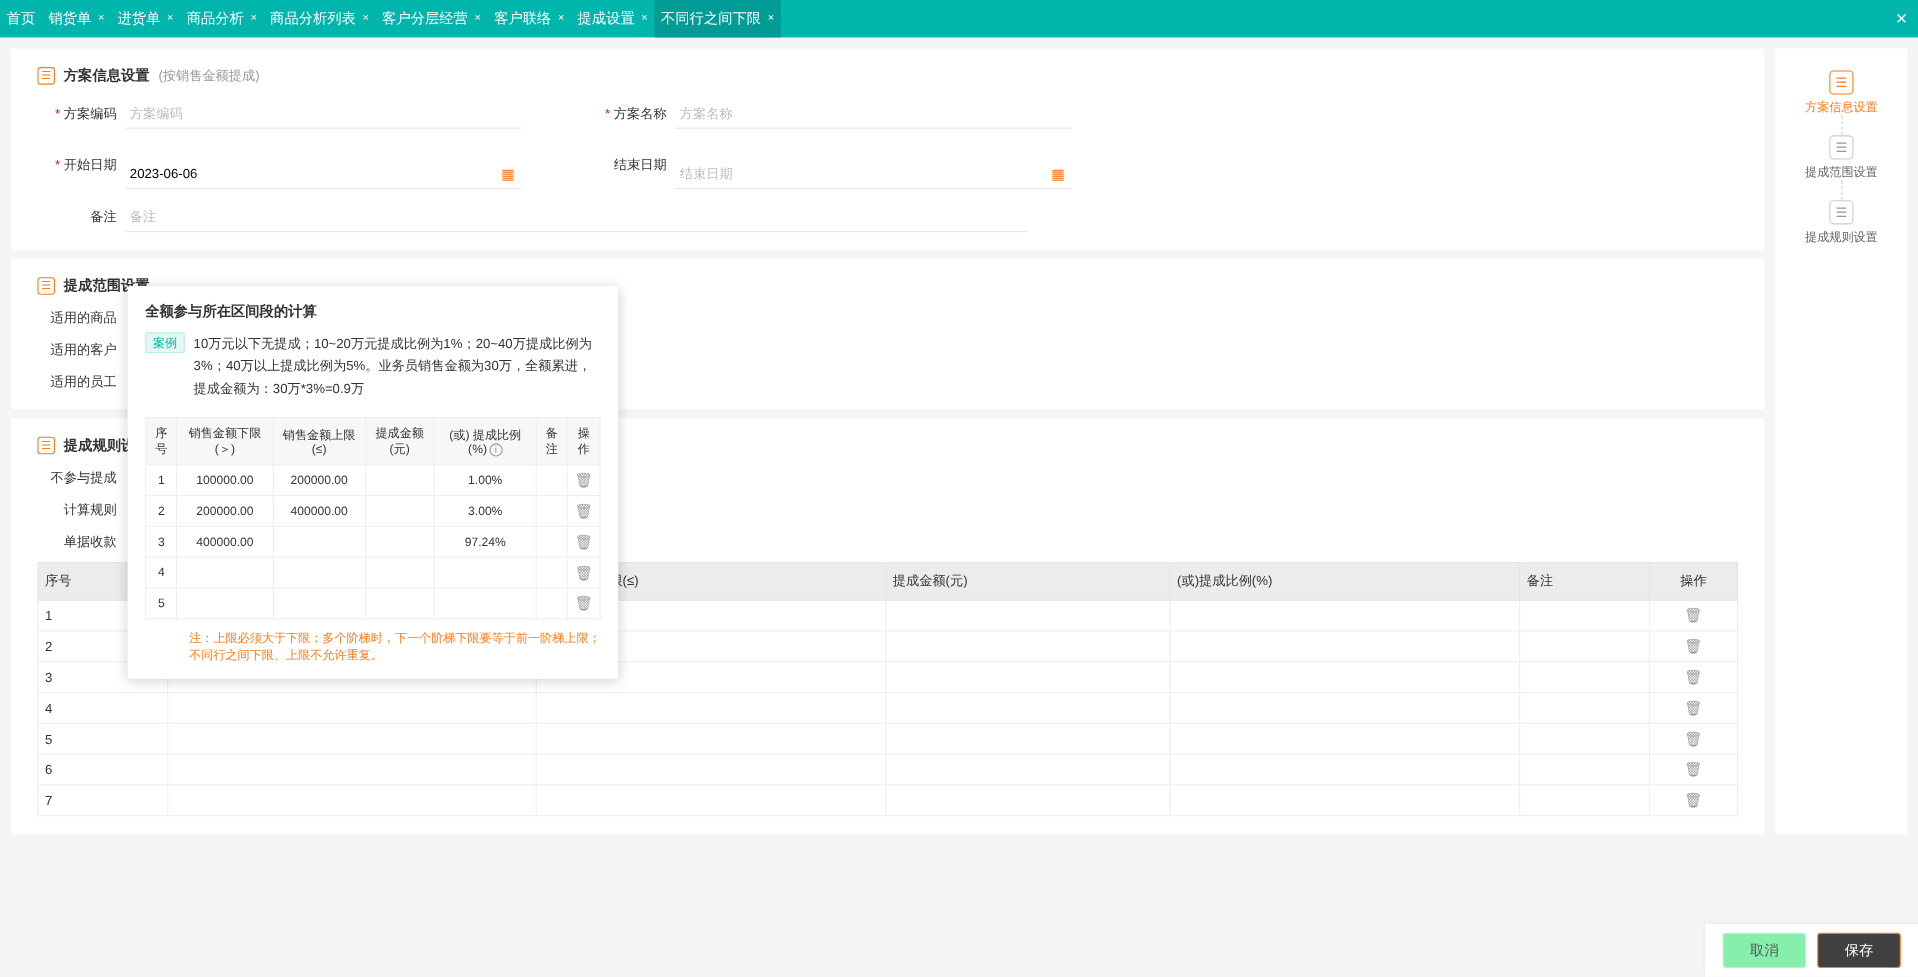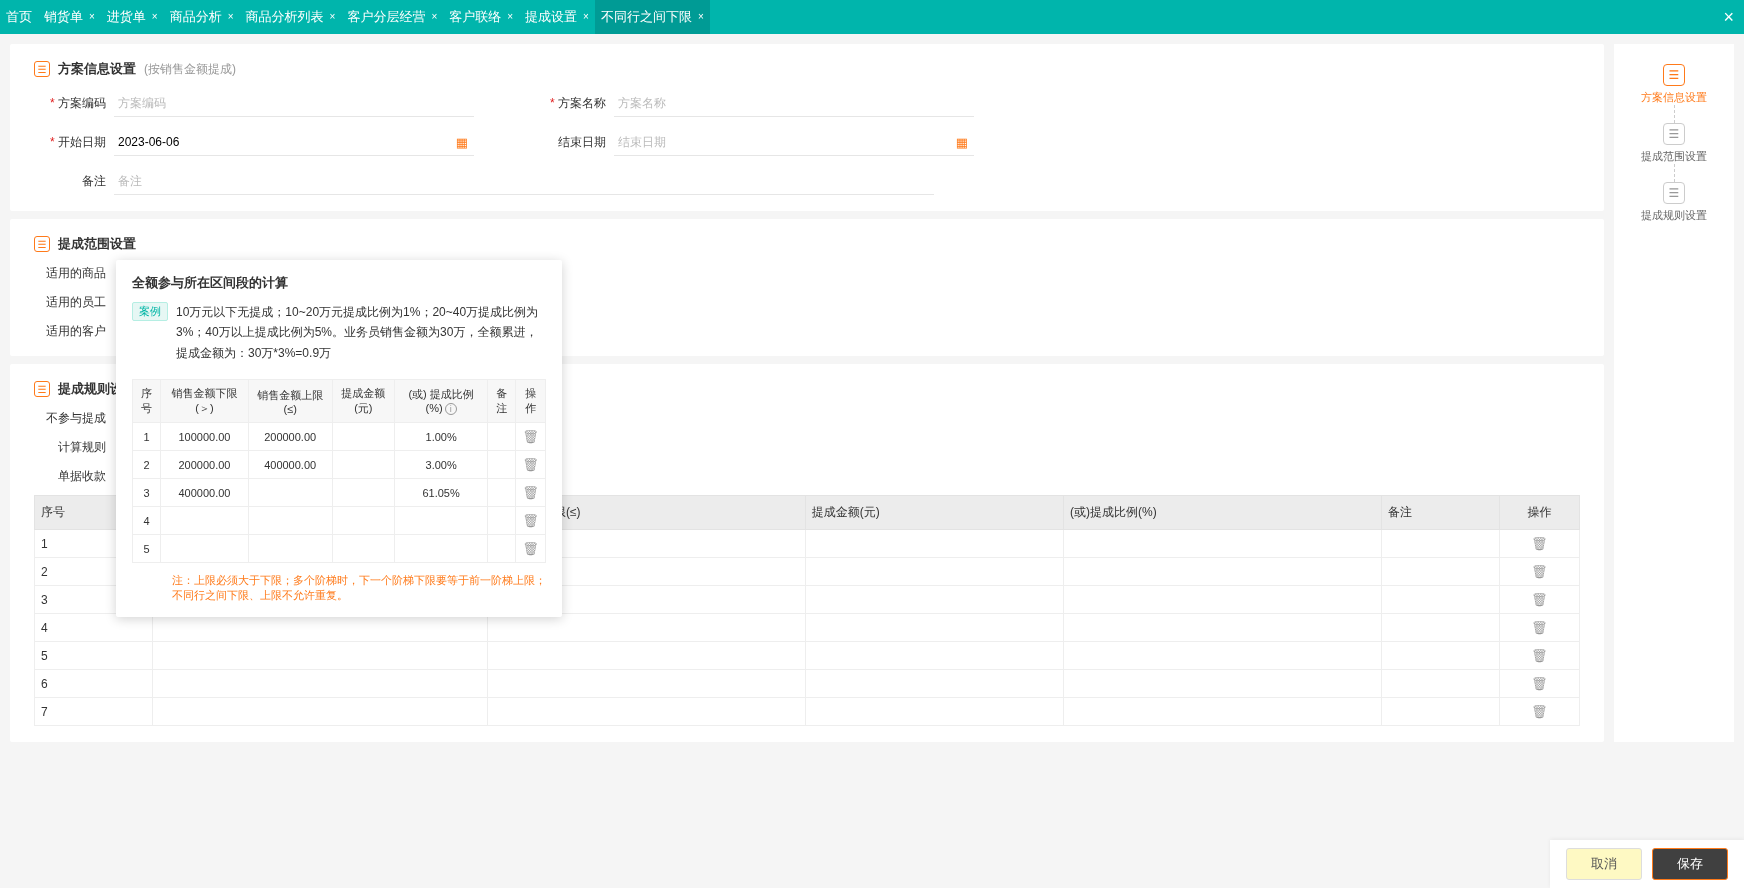--- a/index.html
+++ b/index.html
@@ -19,21 +19,21 @@
 .title-icon { width: 16px; height: 16px; border: 1px solid #ff7a1a; border-radius: 3px; display: inline-flex; align-items: center; justify-content: center; color: #ff7a1a; font-size: 10px; }
 .panel-title .title-text { font-weight: 600; font-size: 13px; }
 .panel-title .title-sub { color: #999; font-size: 12px; }
 
 .form-row { display: flex; gap: 60px; margin-top: 12px; align-items: center; }
 .form-item { display: flex; align-items: center; }
 .form-label { width: 80px; text-align: right; padding-right: 8px; color: #333; }
 .form-label.req::before { content:"* "; color:#e02020; }
 .form-input { width: 360px; border: none; border-bottom: 1px solid #e6e6e6; padding: 6px 4px; font-size: 12px; outline: none; }
 .form-input::placeholder { color: #bbb; }
-.date-wrap { position: relative; }
+.date-wrap { position: relative; margin-top: 16px; }
 .date-wrap .cal-icon { position: absolute; right: 6px; top: 6px; color: #ff7a1a; font-size: 13px; }
 
 .radio-row { display: flex; align-items: center; gap: 18px; }
 .radio { display: inline-flex; align-items: center; gap: 4px; }
 .radio .dot { width: 12px; height: 12px; border: 1px solid #999; border-radius: 50%; display: inline-block; position: relative; }
 .radio.selected .dot { border-color: #ff7a1a; }
 .radio.selected .dot::after { content:""; position:absolute; width:6px; height:6px; background:#ff7a1a; border-radius:50%; top:2px; left:2px; }
 
 table.main-grid { width: 100%; border-collapse: collapse; margin-top: 10px; }
 table.main-grid th { background: #ececec; font-weight: 400; color: #333; padding: 8px 6px; border: 1px solid #e3e3e3; text-align: left; font-size: 12px;}
@@ -44,21 +44,21 @@
 .right-nav { width: 120px; padding: 20px 6px; background:#fff; margin:10px 10px 10px 0; display:flex; flex-direction:column; align-items:center; gap:0; }
 .nav-node { display:flex; flex-direction:column; align-items:center; gap:4px; cursor:pointer; }
 .nav-icon-box { width:22px; height:22px; border:1px solid #ccc; border-radius:4px; display:flex; align-items:center; justify-content:center; font-size:12px; color:#999; }
 .nav-node.active .nav-icon-box { border-color:#ff7a1a; color:#ff7a1a; background:#fff; }
 .nav-node.active .nav-text { color:#ff7a1a; }
 .nav-text { font-size: 11px; color:#666; }
 .nav-line { width:1px; height:18px; border-left:1px dashed #ccc; }
 
 .footer-bar { position: fixed; bottom: 0; right: 0; background:#fff; padding: 8px 16px; display:flex; gap:10px; box-shadow: 0 -1px 4px rgba(0,0,0,.06); }
 .btn { padding: 6px 24px; border-radius: 3px; font-size: 13px; cursor:pointer; }
-.btn.cancel { background:#fef9c3; border:1px solid #ddd; color:#555; }
+.btn.cancel { background:#86efac; border:1px solid #ddd; color:#555; }
 .btn.save { background:#404040; border:1px solid #ff7a1a; color:#fff;text-align:right; }
 
 
 .tooltip { position: absolute; left: 116px; top: 260px; width: 446px; background:#fff; box-shadow:0 2px 12px rgba(0,0,0,.18); border-radius:2px; padding: 14px 16px; z-index: 50; }
 .tooltip h4 { font-size: 13px; font-weight: 600; margin-bottom: 10px; }
 .tooltip .case { display:flex; gap:8px; align-items:flex-start; margin-bottom:16px; }
 .tooltip .case .tag { background:#e6f7f4; color:#00b5a5; border:1px solid #b5eee3; padding:1px 6px; font-size:11px; border-radius:2px; flex:none; }
 .tooltip .case .txt { font-size:12px; color:#333; line-height:1.7; }
 .tooltip table { width:100%; border-collapse:collapse; }
 .tooltip th, .tooltip td { border:1px solid #eee; padding:6px 4px; font-size:11px; color:#333; }
@@ -155,24 +155,24 @@
 
     <div class="panel">
       <div class="panel-title">
         <span class="title-icon">☰</span>
         <span class="title-text">提成范围设置</span>
       </div>
       <div class="form-row">
           <span class="form-label">适用的商品</span>
         </div>
       <div class="form-row">
+          <span class="form-label">适用的客户</span>
+        </div>
+      <div class="form-row">
           <span class="form-label">适用的员工</span>
-        </div>
-      <div class="form-row">
-          <span class="form-label">适用的客户</span>
         </div>
     </div>
 
     <div class="panel">
       <div class="panel-title">
         <span class="title-icon">☰</span>
         <span class="title-text">提成规则设置</span>
       </div>
       <div class="form-row">
           <span class="form-label">不参与提成</span>
@@ -333,21 +333,21 @@
           <td></td>
           <td>3.00%</td>
           <td></td>
           <td class="op"><span class="del-icon">🗑</span></td>
         </tr>
         <tr>
           <td class="idx">3</td>
           <td>400000.00</td>
           <td></td>
           <td></td>
-          <td>61.05%</td>
+          <td>97.24%</td>
           <td></td>
           <td class="op"><span class="del-icon">🗑</span></td>
         </tr>
         <tr>
           <td class="idx">4</td>
           <td></td>
           <td></td>
           <td></td>
           <td></td>
           <td></td>

